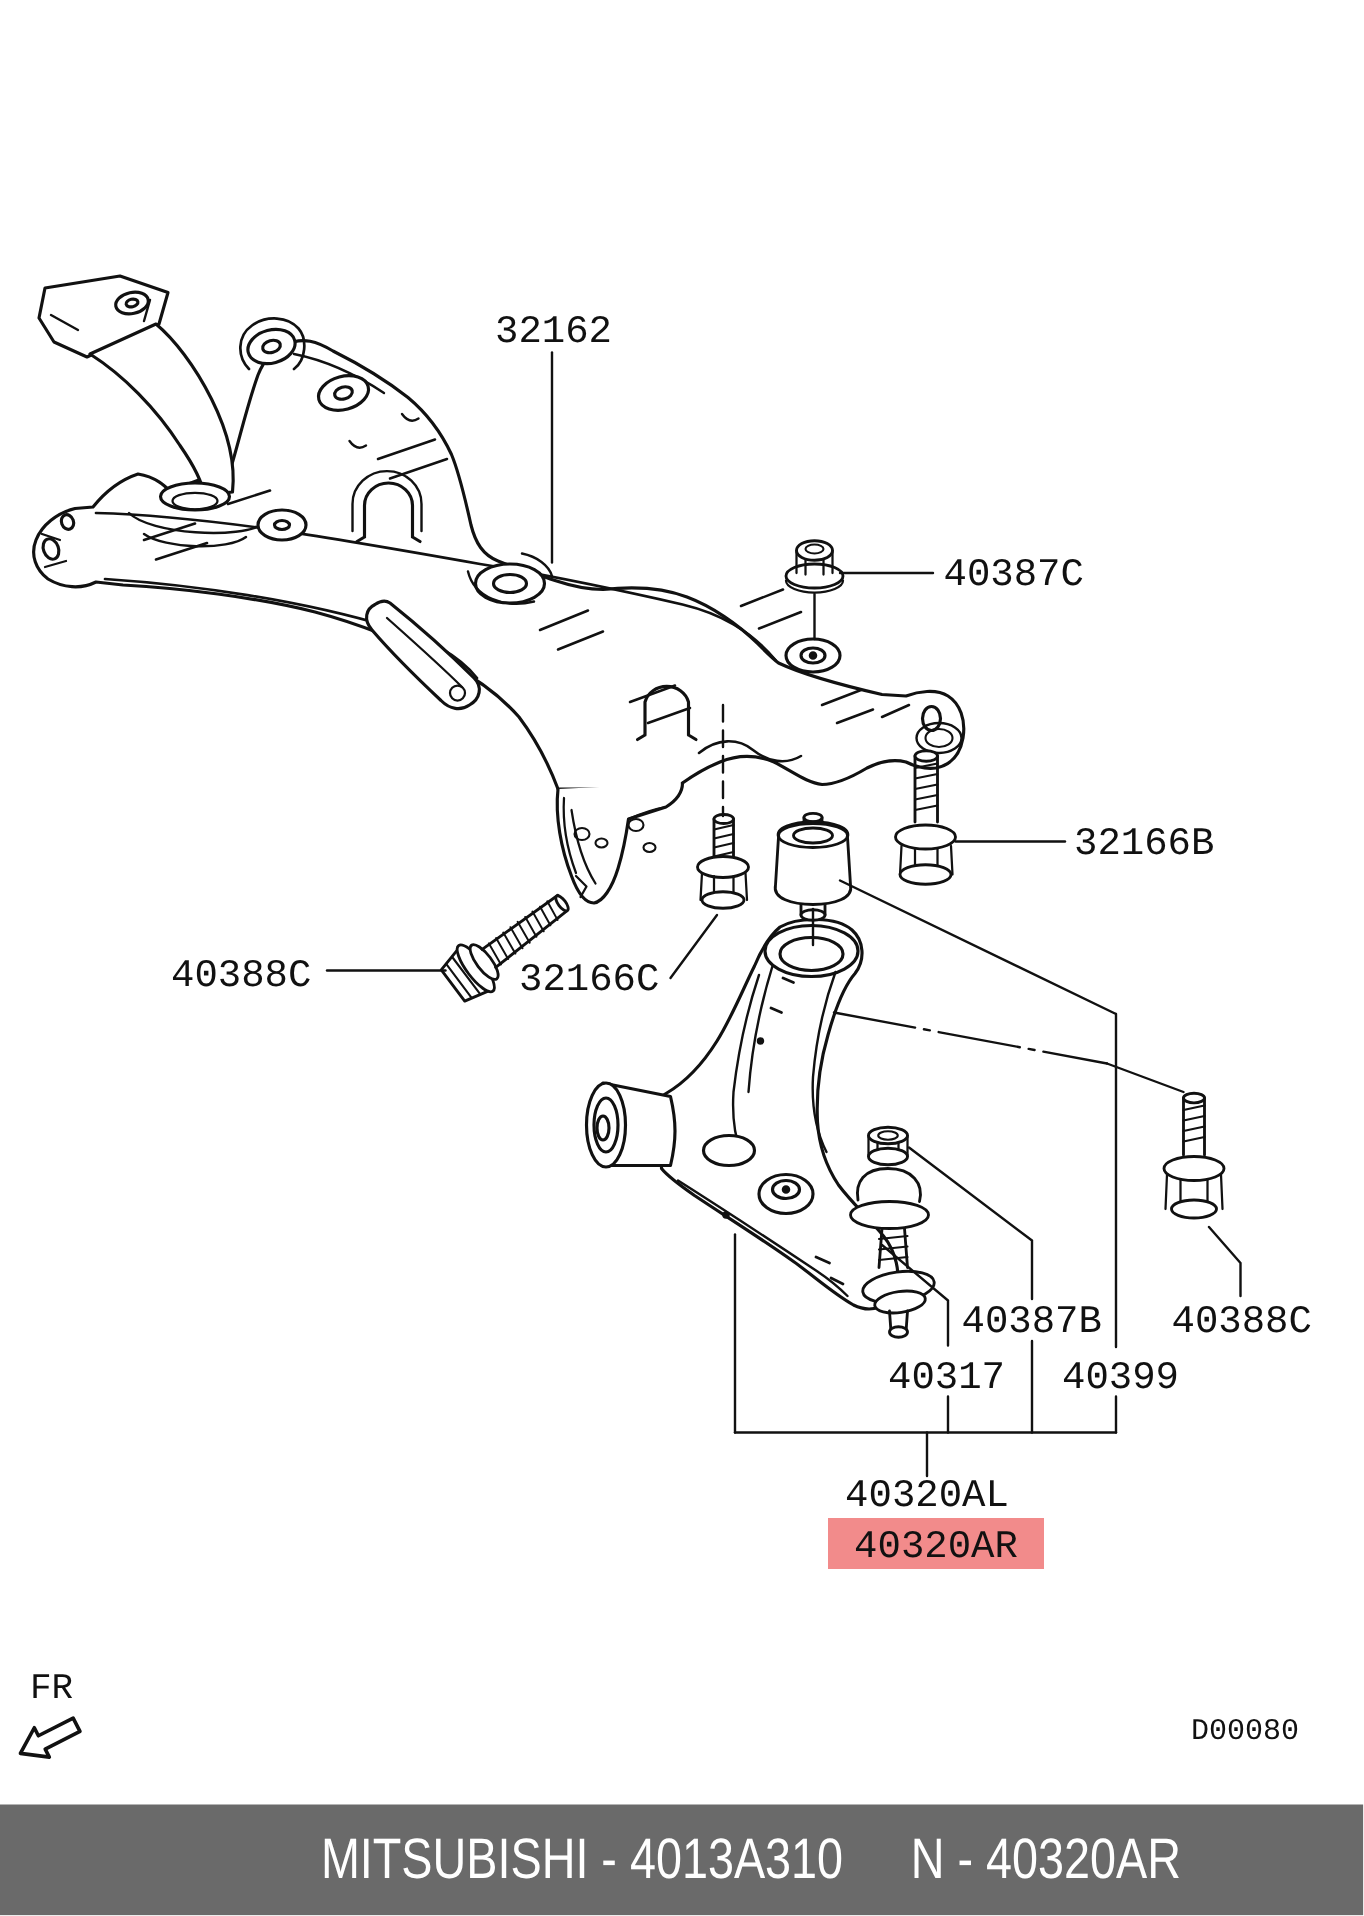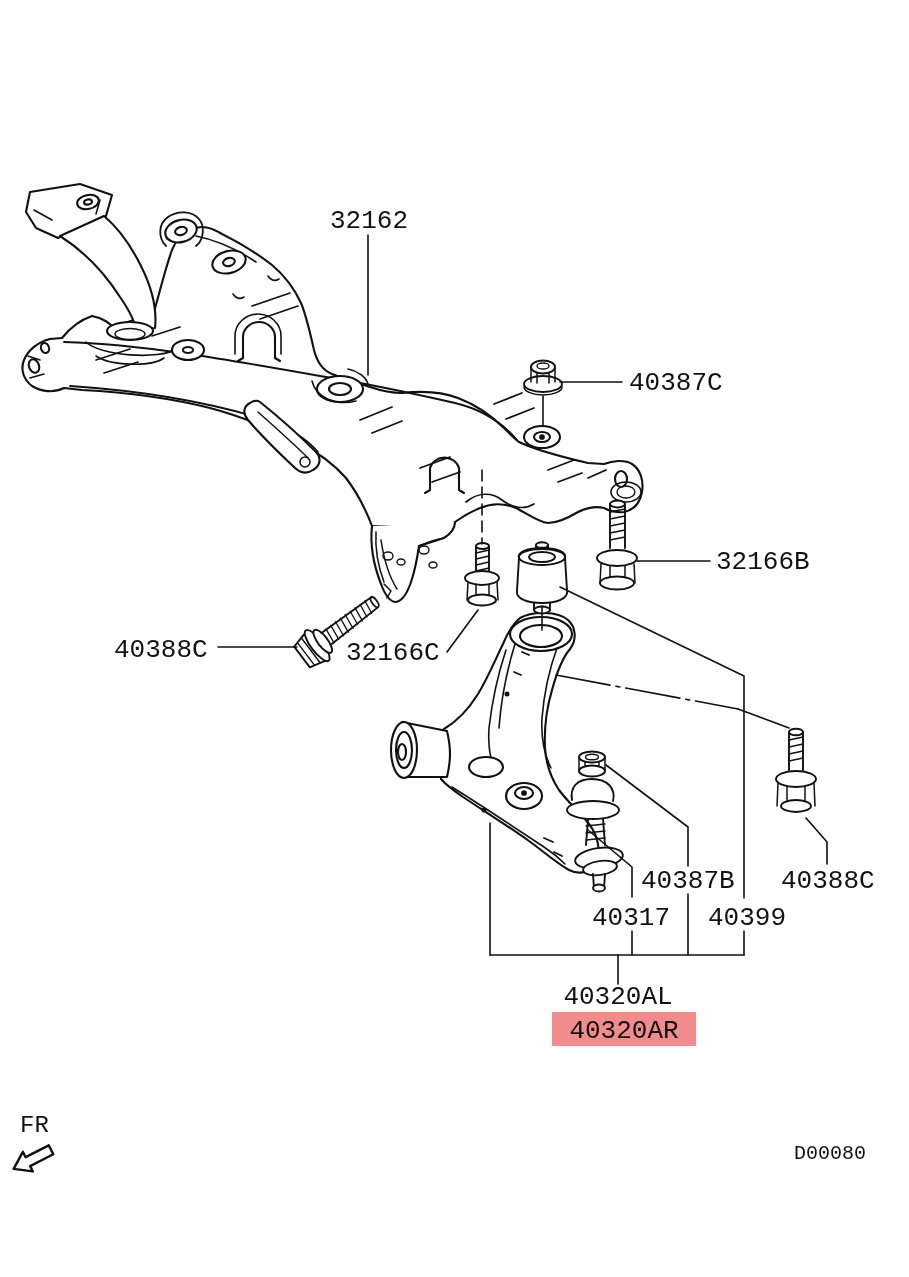--- a/index.html
+++ b/index.html
@@ -263,13 +263,19 @@
   <g>
     <text class="fr-label" x="20" y="1132">FR</text>
     <g transform="translate(35,1158) rotate(153)">
       <path d="M-18,-5 L8,-5 L8,-11 L24,0 L8,11 L8,5 L-18,5 Z" fill="#ffffff" stroke="#111" stroke-width="2.4" stroke-linejoin="round"></path>
     </g>
   </g>
   <text class="small-code" x="794" y="1159">D00080</text>
 </svg>
 
   
+  <div id="footer">
+    <div class="inner">
+      <span>MITSUBISHI - 4013A310</span>
+      <span>N - 40320AR</span>
+    </div>
+  </div>
 </div>
 
 </body></html>

